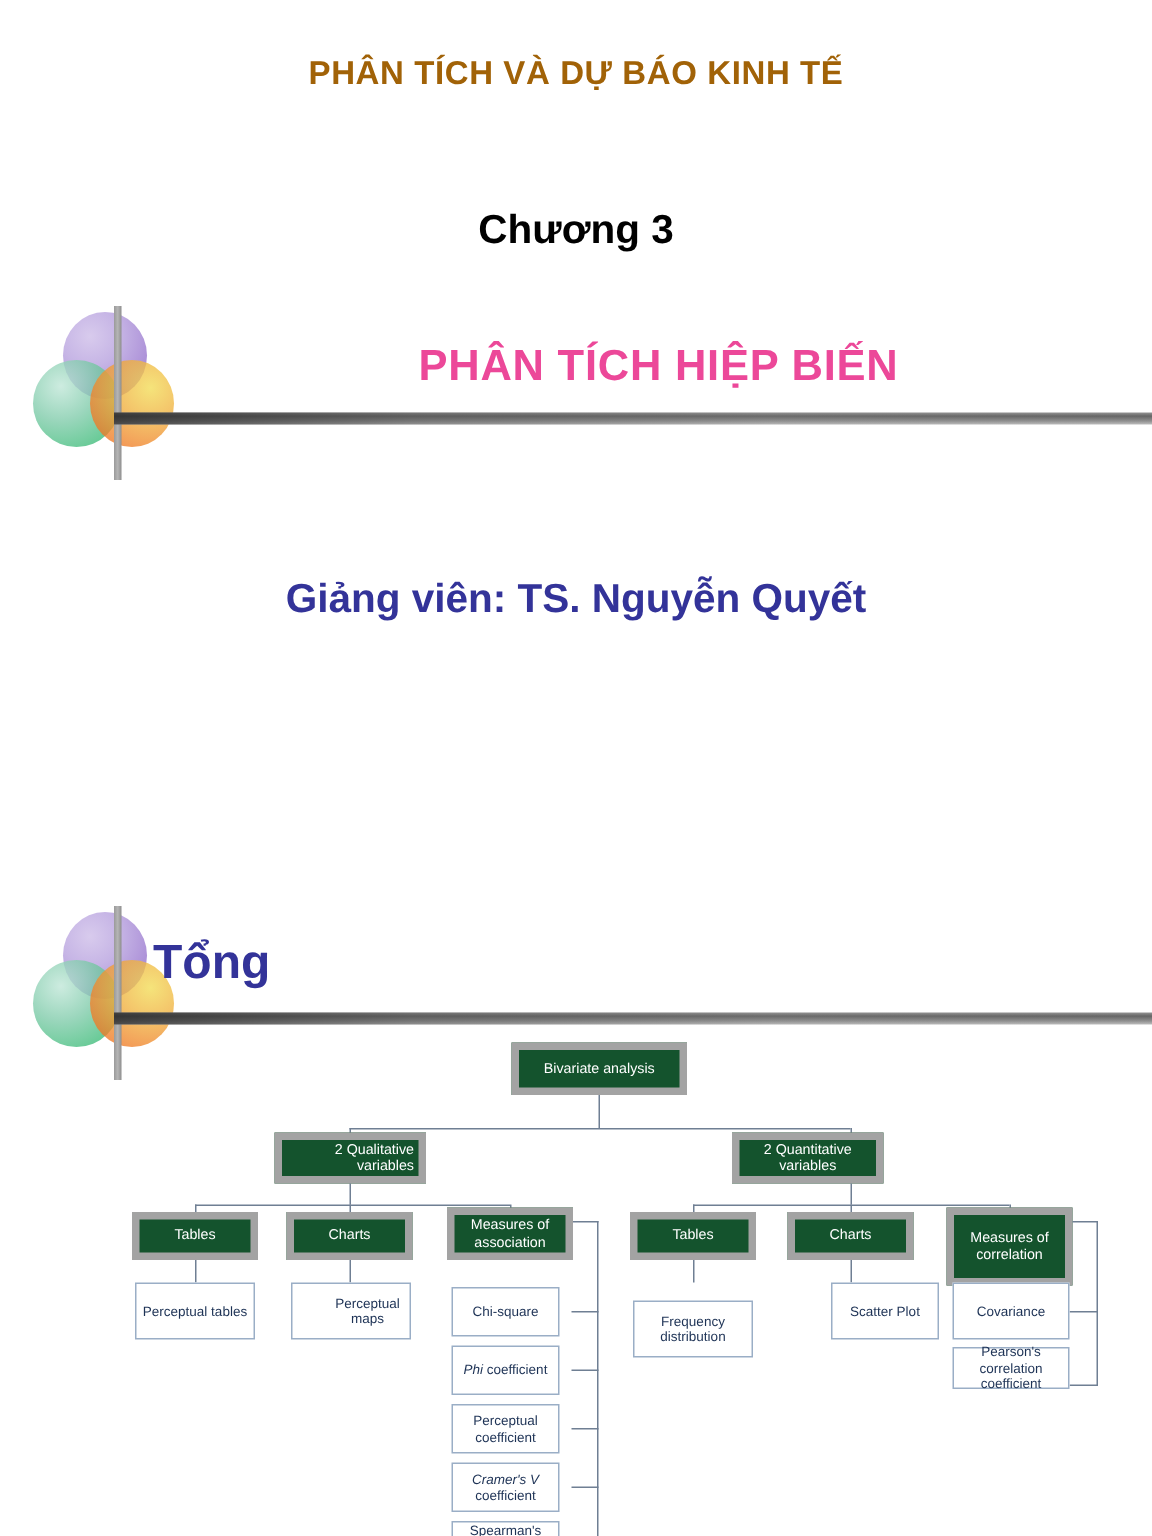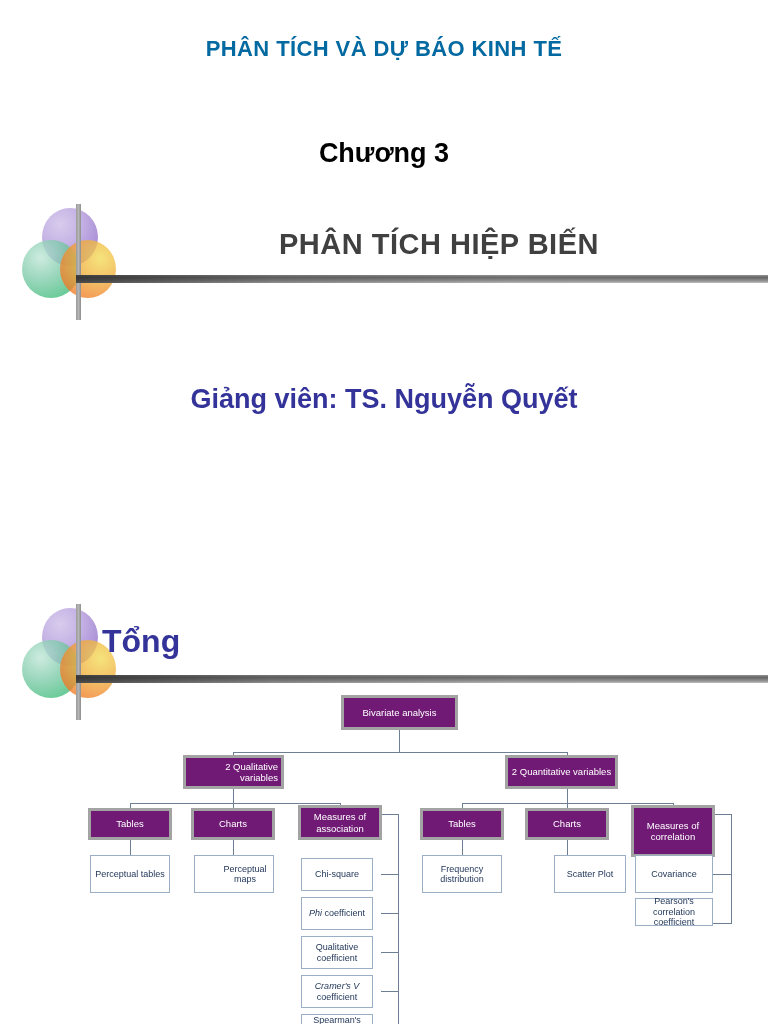--- a/index.html
+++ b/index.html
@@ -22,40 +22,40 @@
     left: 0; top: 0;
     width: 768px; height: 600px;
   }
   #course-title {
     position: absolute;
     left: 0; top: 36px;
     width: 768px;
     text-align: center;
     font-size: 22px;
     font-weight: bold;
-    color: #0369a1;
+    color: #a16207;
     letter-spacing: 0.4px;
   }
   #chapter-number {
     position: absolute;
     left: 0; top: 138px;
     width: 768px;
     text-align: center;
     font-size: 27px;
     font-weight: bold;
     color: #000000;
   }
   #chapter-title {
     position: absolute;
     left: 110px; top: 228px;
     width: 658px;
     text-align: center;
     font-size: 29px;
     font-weight: bold;
-    color: #404040;
+    color: #ec4899;
     letter-spacing: 0.5px;
   }
   #lecturer {
     position: absolute;
     left: 0; top: 384px;
     width: 768px;
     text-align: center;
     font-size: 27px;
     font-weight: bold;
     color: #333399;
@@ -134,24 +134,24 @@
   .node {
     position: absolute;
     box-sizing: border-box;
     display: flex;
     align-items: center;
     justify-content: center;
     text-align: center;
     line-height: 1.16;
   }
   .node.dark {
-    background: #701a75;
+    background: #14532d;
     color: #ffffff;
     font-size: 9.5px;
-    border: 3px solid #a3a3a3;
+    border: 5px solid #a3a3a3;
   }
   .node.light {
     background: #ffffff;
     color: #1d3255;
     font-size: 9px;
     border: 1px solid #9aaec6;
   }
   .node .lbl { display: block; padding: 0 3px; }
   .node .it { font-style: italic; }
   .conn {
@@ -204,21 +204,21 @@
     <div class="conn v" style="left:399px; top:40px; height:22px;"></div>
 
     <div class="conn h" style="left:233px; top:62px; width:334px;"></div>
     <div class="conn v" style="left:233px; top:62px; height:17px;"></div>
     <div class="conn v" style="left:567px; top:62px; height:17px;"></div>
 
     <div class="node dark" style="left:183px; top:65px; width:101px; height:34px;text-align:right;">
       <span class="lbl">2 Qualitative variables</span>
     </div>
 
-    <div class="node dark" style="left:505px; top:65px; width:113px; height:34px;text-align:right;">
+    <div class="node dark" style="left:488px; top:65px; width:101px; height:34px;">
       <span class="lbl">2 Quantitative variables</span>
     </div>
 
     <div class="conn v" style="left:233px; top:99px; height:14px;"></div>
     <div class="conn h" style="left:130px; top:113px; width:210px;"></div>
     <div class="conn v" style="left:130px; top:113px; height:5px;"></div>
     <div class="conn v" style="left:233px; top:113px; height:5px;"></div>
     <div class="conn v" style="left:340px; top:113px; height:5px;"></div>
 
     <div class="conn v" style="left:567px; top:99px; height:14px;"></div>
@@ -266,30 +266,30 @@
     <div class="conn h" style="left:381px; top:262px; width:18px;"></div>
     <div class="conn h" style="left:381px; top:301px; width:18px;"></div>
 
     <div class="node light" style="left:301px; top:168px; width:72px; height:33px;">
       <span class="lbl">Chi-square</span>
     </div>
     <div class="node light" style="left:301px; top:207px; width:72px; height:33px;justify-content:center;">
       <span class="lbl"><i class="it">Phi</i><span> coefficient</span></span>
     </div>
     <div class="node light" style="left:301px; top:246px; width:72px; height:33px;">
-      <span class="lbl">Qualitative coefficient</span>
+      <span class="lbl">Perceptual coefficient</span>
     </div>
     <div class="node light" style="left:301px; top:285px; width:72px; height:33px;">
       <span class="lbl"><i class="it">Cramer's V</i><br><span>coefficient</span></span>
     </div>
     <div class="node light" style="left:301px; top:324px; width:72px; height:33px; align-items:flex-start;">
       <span class="lbl">Spearman's</span>
     </div>
 
-    <div class="node light" style="left:422px; top:165px; width:80px; height:38px;">
+    <div class="node light" style="left:422px; top:177px; width:80px; height:38px;">
       <span class="lbl">Frequency distribution</span>
     </div>
     <div class="node light" style="left:554px; top:165px; width:72px; height:38px;">
       <span class="lbl">Scatter Plot</span>
     </div>
 
     <div class="conn v" style="left:731px; top:124px; height:110px;"></div>
     <div class="conn h" style="left:715px; top:124px; width:17px;"></div>
     <div class="conn h" style="left:713px; top:184px; width:19px;"></div>
     <div class="conn h" style="left:713px; top:233px; width:19px;"></div>

